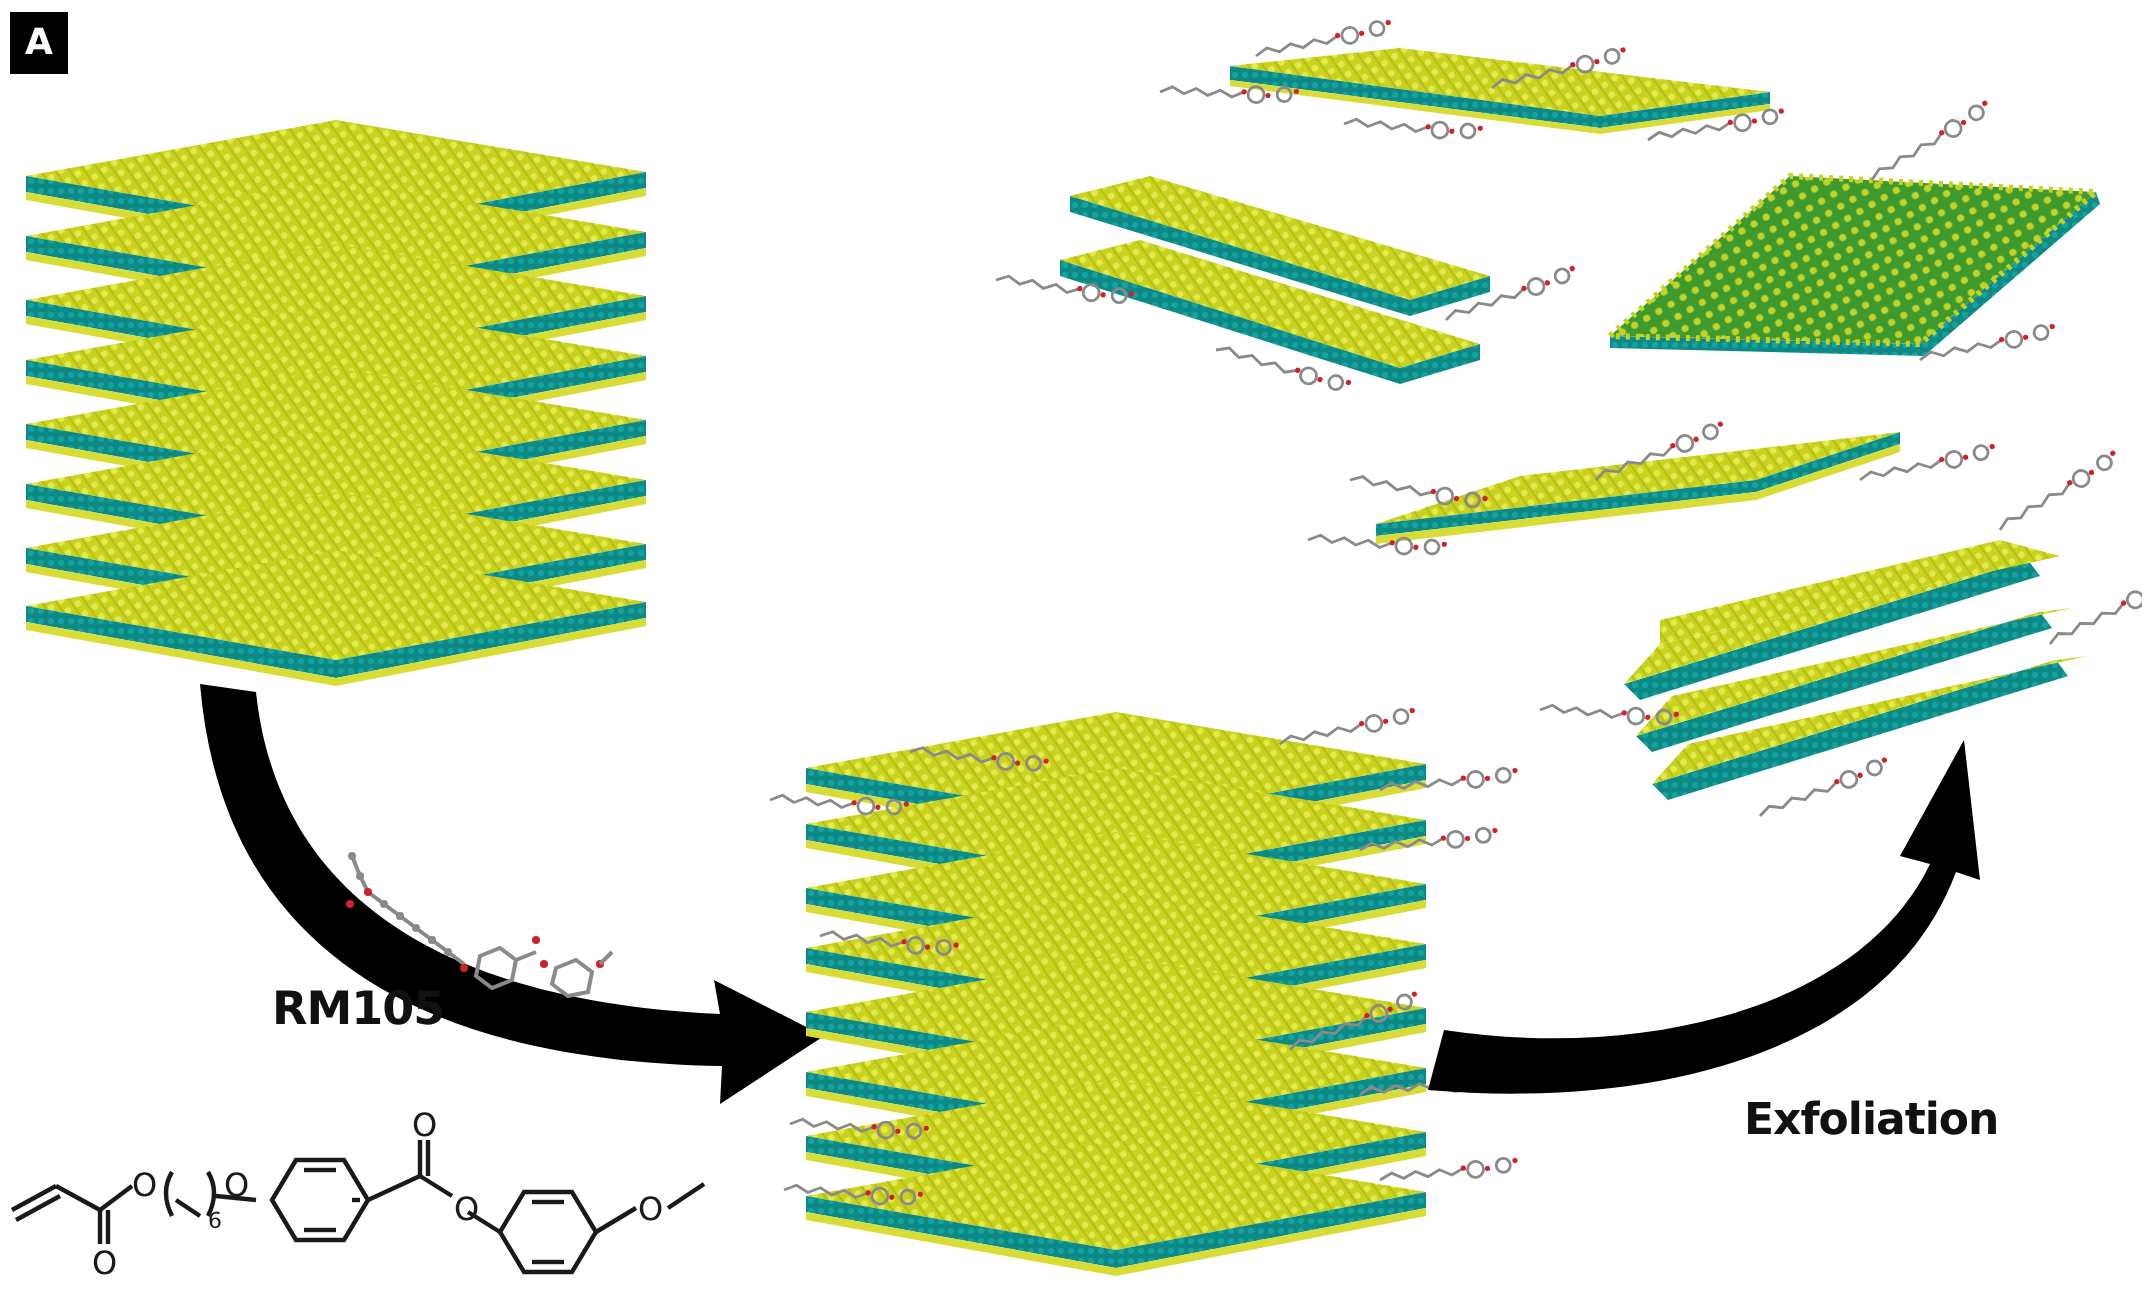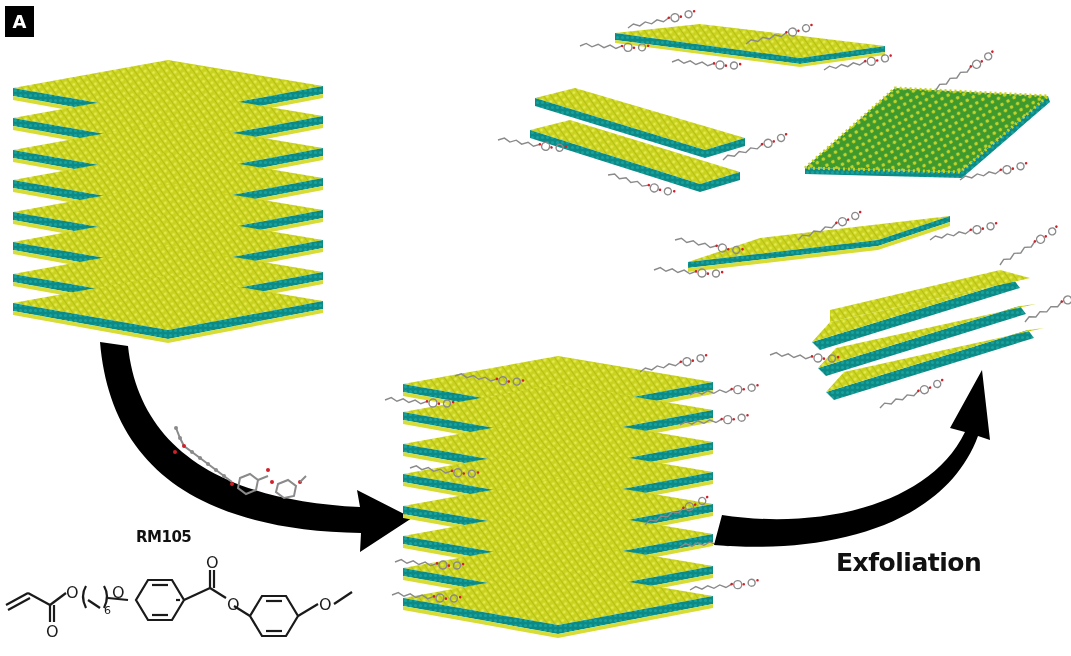--- a/index.html
+++ b/index.html
@@ -3,22 +3,22 @@
 <meta charset="utf-8">
 <style>
   html, body { margin: 0; padding: 0; background: #ffffff; }
   body { width: 1071px; height: 656px; position: relative; overflow: hidden;
          font-family: "DejaVu Sans", "Liberation Sans", sans-serif; }
   #stage { position: absolute; left: 0; top: 0; width: 1071px; height: 656px; }
   .panel-label { position: absolute; left: 5px; top: 6px; width: 29px; height: 31px;
     background: #000; color: #fff; font-weight: bold; font-size: 18px;
     display: flex; align-items: center; justify-content: center; }
   .caption { position: absolute; font-weight: bold; color: #111; letter-spacing: -0.5px; }
-  #rm105-label { left: 136px; top: 528px; font-size: 15px; }
-  #exfoliation-label { left: 836px; top: 548px; font-size: 25px; }
+  #rm105-label { left: 136px; top: 492px; font-size: 23px; }
+  #exfoliation-label { left: 872px; top: 548px; font-size: 22px; }
   svg { position: absolute; left: 0; top: 0; }
 </style>
 </head>
 <body>
 
 <div id="stage">
 
   <div class="panel-label">A</div>
 
   <svg width="1071" height="656" viewBox="0 0 1071 656">

